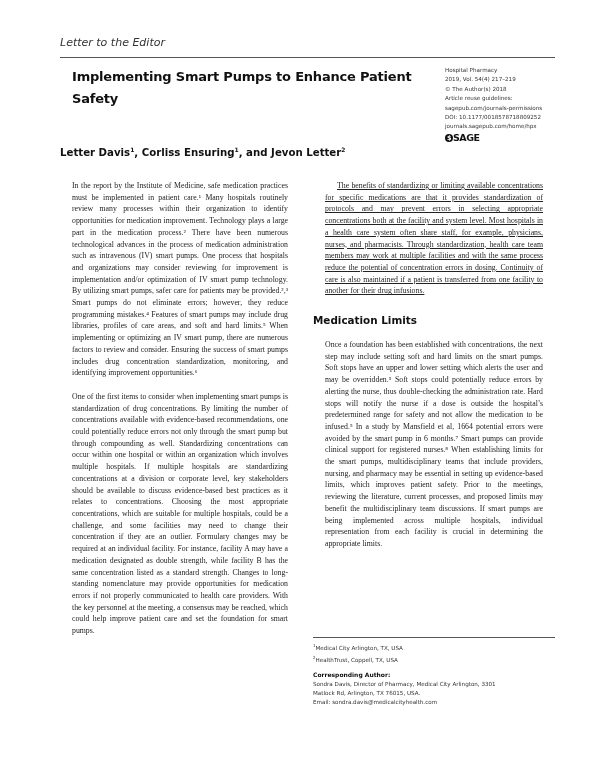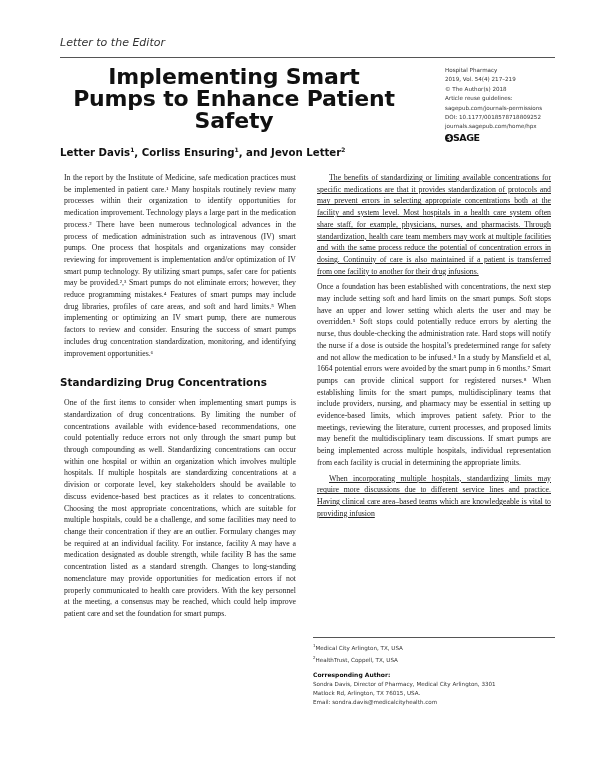--- a/index.html
+++ b/index.html
@@ -3,34 +3,34 @@
 <meta charset="utf-8">
 <style>
   html, body { margin:0; padding:0; background:#ffffff; }
   body { width:600px; height:776px; position:relative; overflow:hidden; color:#1a1a1a; }
   .sans { font-family: "DejaVu Sans", "Liberation Sans", sans-serif; }
   .serif { font-family: "Liberation Serif", "DejaVu Serif", serif; }
 
   .section-label { position:absolute; left:60px; top:36px; font-size:11px; font-style:italic; color:#333; }
   .header-rule { position:absolute; left:60px; top:57px; width:495px; height:1px; background:#555; }
 
-  .title { position:absolute; left:64px; top:66px; width:340px; font-size:22px; font-weight:bold; line-height:22px; letter-spacing:-0.2px; color:#111;text-align:center; }
+  .title { position:absolute; left:72px; top:66px; width:340px; font-size:13px; font-weight:bold; line-height:22px; letter-spacing:-0.2px; color:#111; }
 
   .meta { position:absolute; left:445px; top:66px; font-size:5.6px; line-height:9.4px; color:#333; }
   .meta div { white-space:nowrap; }
   .sage { margin-top:1px; font-size:9.5px; font-weight:bold; letter-spacing:-0.5px; color:#111; display:flex; align-items:center; }
   .sage-mark { display:inline-block; width:8px; height:8px; border-radius:50%; background:#111; color:#fff; font-size:6.5px; text-align:center; line-height:8px; margin-right:0px; }
 
   .authors { position:absolute; left:60px; top:147px; font-size:10.2px; font-weight:bold; color:#111; white-space:nowrap; }
   .authors sup { font-size:6px; vertical-align:top; position:relative; top:-1px; }
 
   .col { position:absolute; top:168px; font-size:7.8px; line-height:11.7px; text-align:justify; hyphens:auto; color:#222; }
   .col.left { left:60px; width:240px; }
   .col.right { left:313px; width:242px; }
-  .col p { margin:4px; }
+  .col p { margin:12px; }
   .col p.indent { text-indent:12px;text-decoration:underline; }
   .col h2 { margin:17px 0 8px 0; font-size:10.4px; font-weight:bold; color:#111; line-height:13px; }
 
   .fn-rule { position:absolute; left:313px; top:637px; width:242px; height:1px; background:#555; }
   .footnotes { position:absolute; left:313px; top:641px; width:242px; font-size:5.6px; line-height:9.3px; color:#333; }
   .footnotes sup { font-size:4px; }
   .footnotes .corr-head { margin-top:5px; font-weight:bold; font-size:6px; color:#111; }
 </style>
 </head>
 <body>
@@ -53,28 +53,27 @@
     <span>SAGE</span>
   </div>
 </div>
 
 <div class="authors sans">
   <span>Letter Davis</span><sup>1</sup><span>, </span><span>Corliss Ensuring</span><sup>1</sup><span>, and </span><span>Jevon Letter</span><sup>2</sup>
 </div>
 
 <div class="col left serif">
   <p>In the report by the Institute of Medicine, safe medication practices must be implemented in patient care.¹ Many hospitals routinely review many processes within their organization to identify opportunities for medication improvement. Technology plays a large part in the medication process.² There have been numerous technological advances in the process of medication administration such as intravenous (IV) smart pumps. One process that hospitals and organizations may consider reviewing for improvement is implementation and/or optimization of IV smart pump technology. By utilizing smart pumps, safer care for patients may be provided.²,³ Smart pumps do not eliminate errors; however, they reduce programming mistakes.⁴ Features of smart pumps may include drug libraries, profiles of care areas, and soft and hard limits.⁵ When implementing or optimizing an IV smart pump, there are numerous factors to review and consider. Ensuring the success of smart pumps includes drug concentration standardization, monitoring, and identifying improvement opportunities.⁶</p>
-  <h2 class="sans">Standardizing Drug Concentrations</h2>
   <p>One of the first items to consider when implementing smart pumps is standardization of drug concentrations. By limiting the number of concentrations available with evidence-based recommendations, one could potentially reduce errors not only through the smart pump but through compounding as well. Standardizing concentrations can occur within one hospital or within an organization which involves multiple hospitals. If multiple hospitals are standardizing concentrations at a division or corporate level, key stakeholders should be available to discuss evidence-based best practices as it relates to concentrations. Choosing the most appropriate concentrations, which are suitable for multiple hospitals, could be a challenge, and some facilities may need to change their concentration if they are an outlier. Formulary changes may be required at an individual facility. For instance, facility A may have a medication designated as double strength, while facility B has the same concentration listed as a standard strength. Changes to long-standing nomenclature may provide opportunities for medication errors if not properly communicated to health care providers. With the key personnel at the meeting, a consensus may be reached, which could help improve patient care and set the foundation for smart pumps.</p>
 </div>
 
 <div class="col right serif">
   <p class="indent">The benefits of standardizing or limiting available concentrations for specific medications are that it provides standardization of protocols and may prevent errors in selecting appropriate concentrations both at the facility and system level. Most hospitals in a health care system often share staff, for example, physicians, nurses, and pharmacists. Through standardization, health care team members may work at multiple facilities and with the same process reduce the potential of concentration errors in dosing. Continuity of care is also maintained if a patient is transferred from one facility to another for their drug infusions.</p>
+  <h2 class="sans">Medication Limits</h2>
   <p>Once a foundation has been established with concentrations, the next step may include setting soft and hard limits on the smart pumps. Soft stops have an upper and lower setting which alerts the user and may be overridden.⁵ Soft stops could potentially reduce errors by alerting the nurse, thus double-checking the administration rate. Hard stops will notify the nurse if a dose is outside the hospital’s predetermined range for safety and not allow the medication to be infused.⁵ In a study by Mansfield et al, 1664 potential errors were avoided by the smart pump in 6 months.⁷ Smart pumps can provide clinical support for registered nurses.⁸ When establishing limits for the smart pumps, multidisciplinary teams that include providers, nursing, and pharmacy may be essential in setting up evidence-based limits, which improves patient safety. Prior to the meetings, reviewing the literature, current processes, and proposed limits may benefit the multidisciplinary team discussions. If smart pumps are being implemented across multiple hospitals, individual representation from each facility is crucial in determining the appropriate limits.</p>
-  <p class="indent">When incorporating multiple hospitals, standardizing limits may require more discussions due to different service lines and practice. Having clinical care area–based teams which are knowledgeable is vital to providing infusion</p>
 </div>
 
 <div class="fn-rule"></div>
 <div class="footnotes sans">
   <div><sup>1</sup><span>Medical City Arlington, TX, USA</span></div>
   <div><sup>2</sup><span>HealthTrust, Coppell, TX, USA</span></div>
   <div class="corr-head">Corresponding Author:</div>
   <div>Sondra Davis, Director of Pharmacy, Medical City Arlington, 3301</div>
   <div>Matlock Rd, Arlington, TX 76015, USA.</div>
   <div>Email: sondra.davis@medicalcityhealth.com</div>

